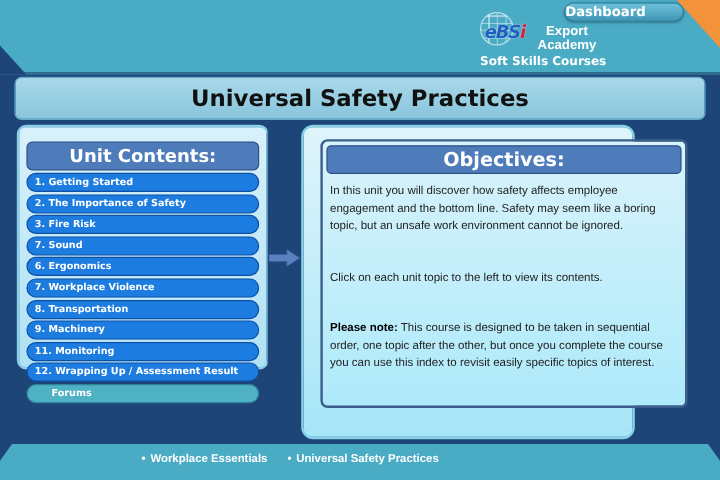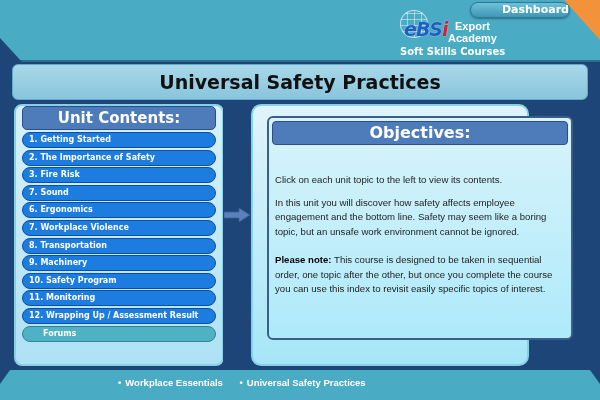--- a/index.html
+++ b/index.html
@@ -25,38 +25,38 @@
     border-top: 40px solid #f2923a;
     border-left: 36px solid transparent;
   }
   .dashboard-btn {
     position: absolute; left: 470px; top: 2px; width: 100px; height: 16px;
     border-radius: 9px;
     background: linear-gradient(#6fc0d8, #3f97b6);
     border: 1px solid #2b7a99;
     box-shadow: 0 1px 2px rgba(0,0,0,0.35);
     color: #fff; font-weight: bold; font-size: 11px;
-    text-align: right; line-height: 14px; cursor: pointer;
+    text-align: left; line-height: 14px; cursor: pointer;
   }
   .logo {
     position: absolute; left: 398px; top: 8px; width: 120px; height: 38px;
   }
   .logo-globe {
     position: absolute; left: 2px; top: 2px; width: 28px; height: 28px;
     border-radius: 50%;
     border: 1px solid rgba(255,255,255,0.8);
     background:
       repeating-linear-gradient(0deg, transparent 0 5px, rgba(255,255,255,0.6) 5px 6px),
       repeating-linear-gradient(90deg, transparent 0 6px, rgba(255,255,255,0.6) 6px 7px);
     opacity: 0.8;
   }
   .logo-ebsi {
     position: absolute; left: 6px; top: 10px;
     font-family: "DejaVu Sans", sans-serif; font-weight: bold; font-style: italic;
-    font-size: 19px; color: #1e5fbf; letter-spacing: -1px;
+    font-size: 15px; color: #1e5fbf; letter-spacing: -1px;
     text-shadow: 0 0 1px #fff;
   }
   .logo-i { color: #d0203a; }
   .logo-text {
     position: absolute; left: 50px; top: 12px;
     color: #fff; font-weight: bold; font-size: 11px; line-height: 12px;
     font-family: "Liberation Sans", sans-serif;
     text-align: center;
   }
   .logo-sub {
@@ -70,25 +70,25 @@
     background: linear-gradient(#a9d8e9, #88c5dc);
     border: 1px solid #62a9c8;
     text-align: center;
   }
   .title-text {
     font-weight: bold; font-size: 19px; color: #111;
     line-height: 34px;
   }
   
   .left-panel {
-    position: absolute; left: 14px; top: 104px; width: 210px; height: 262px;
+    position: absolute; left: 14px; top: 104px; width: 210px; height: 204px;
     border-radius: 8px;
     background: linear-gradient(#d8f1fb, #aee1f4);
     border: 2px solid #88cfe8;
-    padding: 0 4px;
+    padding: 12px 4px;
   }
   .unit-header {
     height: 24px; border-radius: 5px;
     background: #4e7cba;
     border: 1px solid #2d4f86;
     color: #fff; font-weight: bold; font-size: 15px;
     text-align: center; line-height: 22px;
     margin: 0 2px 2px 2px;
   }
   .unit-item {
@@ -131,21 +131,21 @@
     color: #fff; font-weight: bold; font-size: 16px;
     text-align: center; line-height: 22px;
   }
   .obj-text {
     font-family: "Liberation Sans", sans-serif;
     font-size: 9.6px; color: #222; line-height: 14.5px;
     padding: 0 8px 0 6px;
   }
   .obj-p1 { margin-top: 8px; }
   .obj-p2 { margin-top: 28px; }
-  .obj-p3 { margin-top: 14px; }
+  .obj-p3 { margin-top: 28px; }
   .obj-p3 b { color: #000; }
   
   .footer {
     position: absolute; left: 0; top: 370px; width: 600px; height: 30px;
     background: #4aabc5;
   }
   .footer-corner-left {
     position: absolute; left: 0; top: 370px; width: 0; height: 0;
     border-top: 14px solid #1e4577;
     border-right: 10px solid transparent;
@@ -189,36 +189,35 @@
 <div class="left-panel">
   <div class="unit-header">Unit Contents:</div>
   <div class="unit-item">1. Getting Started</div>
   <div class="unit-item">2. The Importance of Safety</div>
   <div class="unit-item">3. Fire Risk</div>
   <div class="unit-item">7. Sound</div>
   <div class="unit-item">6. Ergonomics</div>
   <div class="unit-item">7. Workplace Violence</div>
   <div class="unit-item">8. Transportation</div>
   <div class="unit-item">9. Machinery</div>
-  <div class="unit-item">10. Safety Program</div>
   <div class="unit-item">11. Monitoring</div>
   <div class="unit-item">12. Wrapping Up / Assessment Result</div>
   <div class="unit-item forums">Forums</div>
 </div>
 
 <div class="connector"></div>
 <svg class="arrow-icon" viewBox="0 0 26 14">
   <path d="M0 4 H15 V0 L26 7 L15 14 V10 H0 Z" fill="#5a80bd" stroke="#3b5f96" stroke-width="0.8"></path>
 </svg>
 
 <div class="right-panel">
   <div class="objectives-frame">
     <div class="objectives-header">Objectives:</div>
+    <p class="obj-text obj-p1">In this unit you will discover how safety affects employee engagement and the bottom line. Safety may seem like a boring topic, but an unsafe work environment cannot be ignored.</p>
     <p class="obj-text obj-p2">Click on each unit topic to the left to view its contents.</p>
-    <p class="obj-text obj-p1">In this unit you will discover how safety affects employee engagement and the bottom line. Safety may seem like a boring topic, but an unsafe work environment cannot be ignored.</p>
     <p class="obj-text obj-p3"><b>Please note:</b><span> This course is designed to be taken in sequential order, one topic after the other, but once you complete the course you can use this index to revisit easily specific topics of interest.</span></p>
   </div>
 </div>
 
 <div class="footer"></div>
 <div class="footer-corner-left"></div>
 <div class="footer-corner-right"></div>
 <div class="breadcrumb">
   <span class="crumb">Workplace Essentials</span>
   <span class="crumb">Universal Safety Practices</span>

